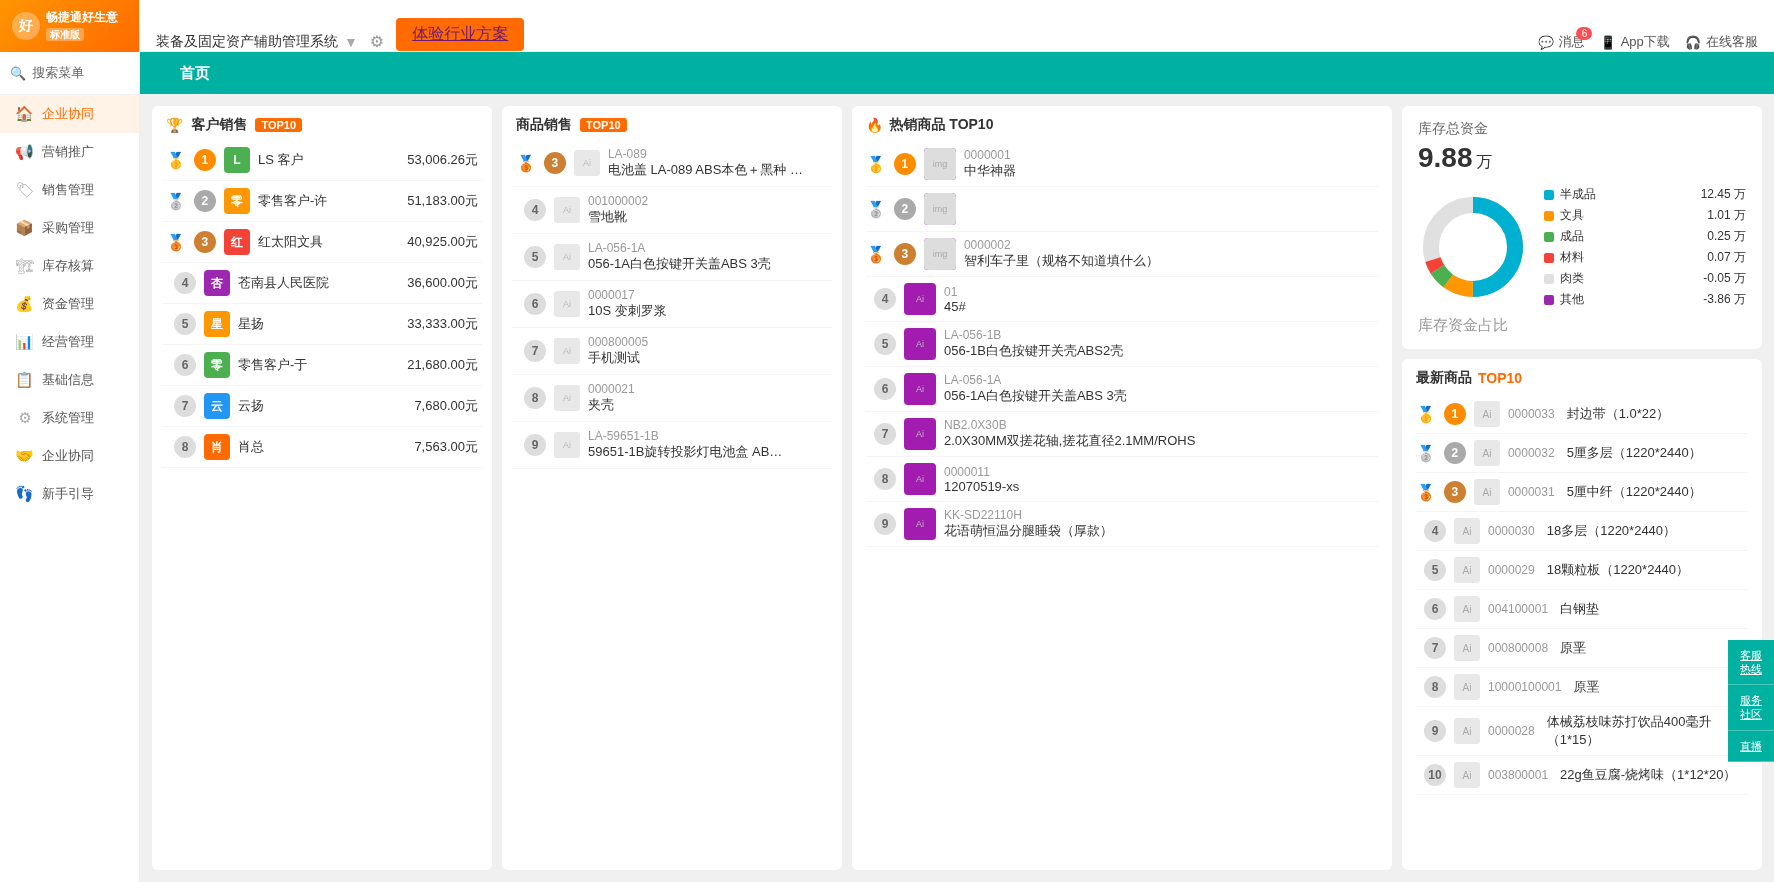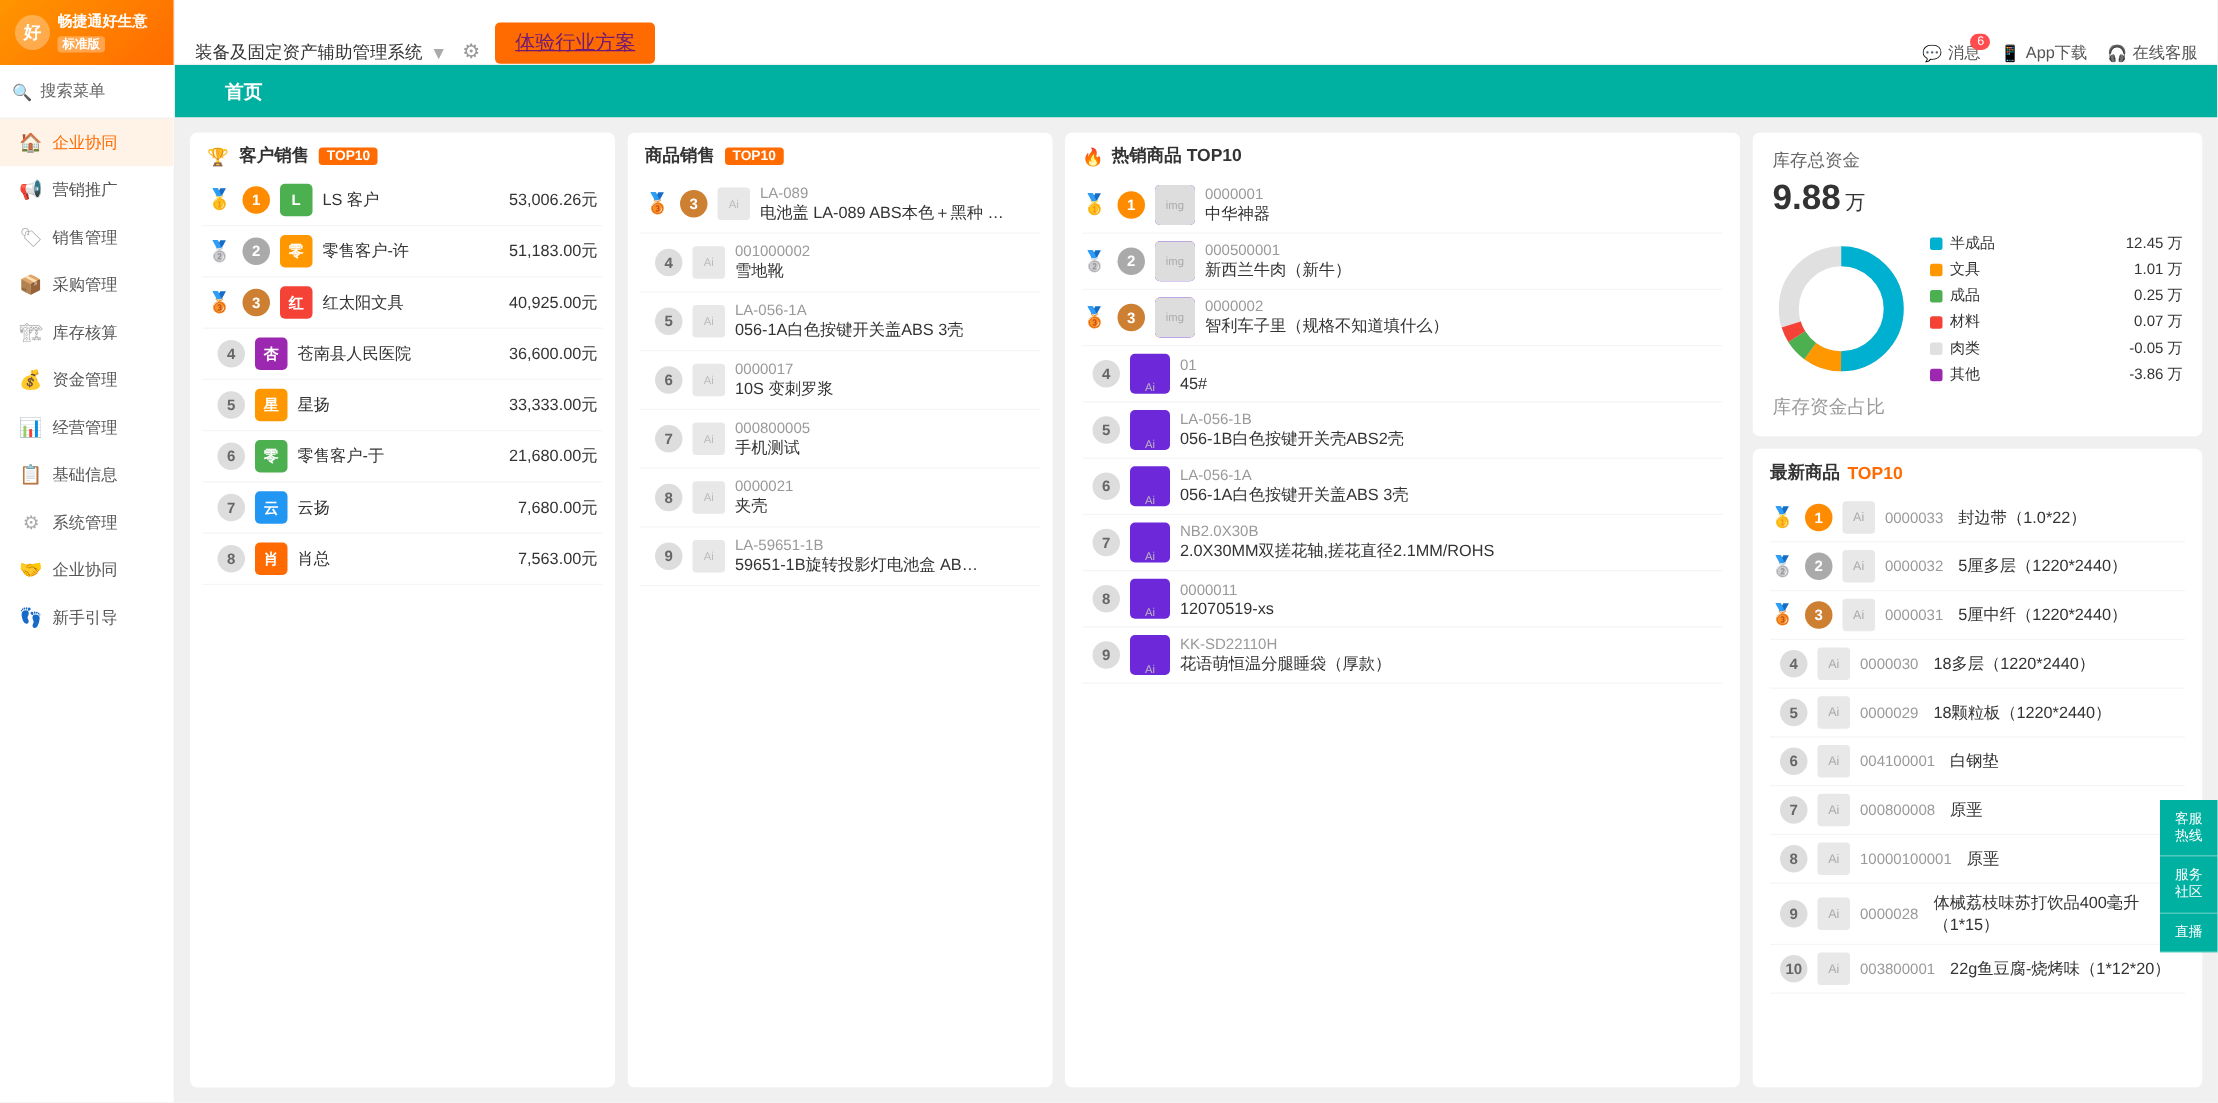--- a/index.html
+++ b/index.html
@@ -192,22 +192,22 @@
       font-weight: bold; font-size: 14px; color: #333; margin-bottom: 8px;
     }
     .hot-item {
       display: flex; align-items: center; gap: 8px;
       padding: 6px 0;
       border-bottom: 1px solid #f5f5f5;
       cursor: pointer;
     }
     .hot-thumb {
       width: 32px; height: 32px; border-radius: 4px;
-      background: #6d28d9; flex-shrink: 0;
-      display: flex; align-items: flex-end; justify-content: center;
+      background: #a21caf; flex-shrink: 0;
+      display: flex; align-items: center; justify-content: center;
       overflow: hidden;
     }
     .hot-info { flex: 1; overflow: hidden; }
     .hot-code { font-size: 12px; color: #999; }
     .hot-name { font-size: 13px; color: #333; overflow: hidden; text-overflow: ellipsis; white-space: nowrap; }
 
     
     .sales-section {
       background: #fff; border-radius: 6px; overflow: hidden; display: flex; flex-direction: column;
     }
@@ -268,20 +268,21 @@
     .float-btns {
       position: fixed; right: 0; bottom: 120px;
       display: flex; flex-direction: column;
       width: 46px;
     }
     .float-btn {
       background: #00b0a0; color: #fff;
       padding: 8px 4px; font-size: 11px; text-align: center;
       cursor: pointer; border-bottom: 1px solid rgba(255,255,255,0.3);
       line-height: 1.3;
+      text-decoration: underline;
     }
 
     
     ::-webkit-scrollbar { width: 4px; }
     ::-webkit-scrollbar-thumb { background: #ddd; border-radius: 2px; }
 
     .middle-panels { display: flex; gap: 10px; flex: 1; overflow: hidden; }
   </style>
 </head>
 <body>
@@ -538,24 +539,20 @@
       <div class="hot-code">0000001</div>
       <div class="hot-name">中华神器</div>
     </div>
   </div>
                 <div class="hot-item">
     <span class="rank-medal">🥈</span>
     <div class="rank-num silver">2</div>
     <div class="hot-thumb">
       <div style="width:32px;height:32px;background:#ddd;border-radius:3px;display:flex;align-items:center;justify-content:center;font-size:9px;color:#aaa;">img</div>
     </div>
-    <div class="hot-info">
-      <div class="hot-code">000500001</div>
-      <div class="hot-name">新西兰牛肉（新牛）</div>
-    </div>
   </div>
                 <div class="hot-item">
     <span class="rank-medal">🥉</span>
     <div class="rank-num bronze">3</div>
     <div class="hot-thumb">
       <div style="width:32px;height:32px;background:#ddd;border-radius:3px;display:flex;align-items:center;justify-content:center;font-size:9px;color:#aaa;">img</div>
     </div>
     <div class="hot-info">
       <div class="hot-code">0000002</div>
       <div class="hot-name">智利车子里（规格不知道填什么）</div>

